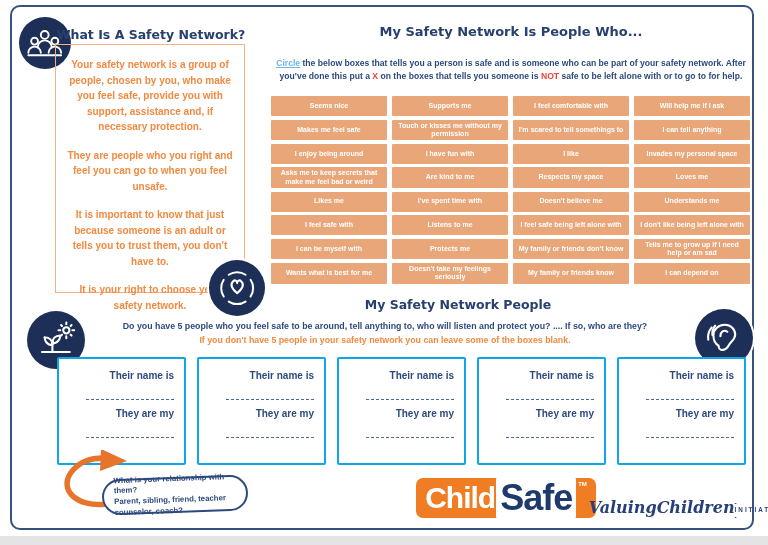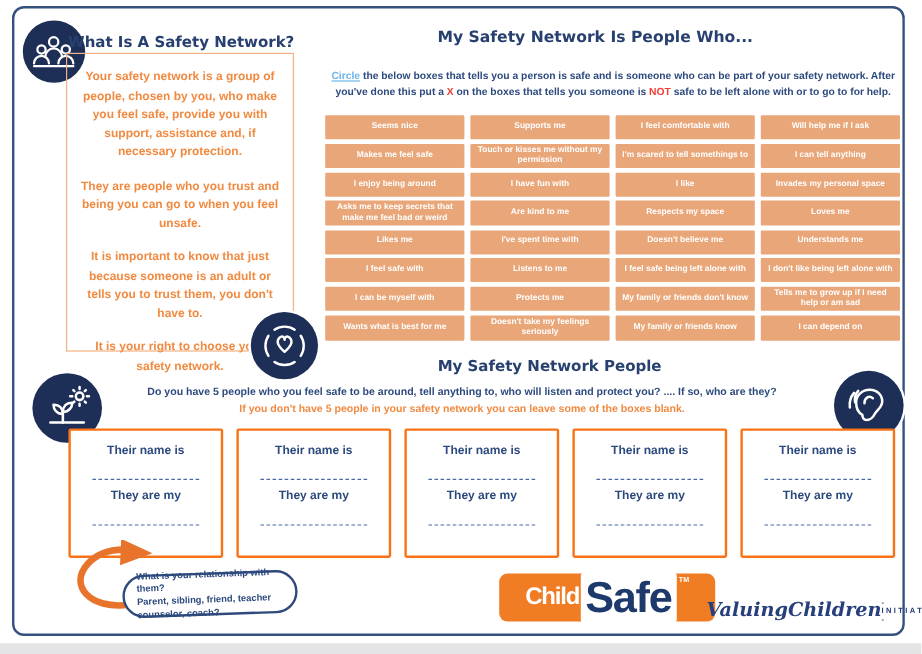--- a/index.html
+++ b/index.html
@@ -17,21 +17,21 @@
 
   
   .left-title{position:absolute;left:55px;top:27px;width:192px;text-align:center;
               color:#27406f;font-weight:700;font-size:12.5px;font-family:"DejaVu Sans",sans-serif;}
   .left-panel{position:absolute;left:55px;top:44px;width:190px;height:249px;
               border:1.5px solid #f5b183;padding:12px 8px 0 8px;box-sizing:border-box;}
   .left-panel p{margin:0 0 13px 0;color:#f18a41;font-size:10px;line-height:1.55;
                 text-align:center;font-weight:700;}
 
   
-  .net-title{position:absolute;left:257px;top:24px;width:478px;text-align:center;
+  .net-title{position:absolute;left:272px;top:24px;width:478px;text-align:center;
              color:#27406f;font-weight:700;font-size:13px;font-family:"DejaVu Sans",sans-serif;}
   .net-instructions{position:absolute;left:276px;top:57px;width:470px;text-align:center;
                     color:#2d4a7e;font-size:8.6px;line-height:1.55;font-weight:700;}
   .kw-circle{color:#6db6ea;text-decoration:underline;cursor:pointer;}
   .kw-red{color:#ef4136;}
 
   .net-grid{position:absolute;left:271px;top:96px;width:479px;display:grid;
             grid-template-columns:repeat(4,1fr);column-gap:5px;row-gap:3.5px;
             grid-auto-rows:minmax(20px,auto);}
   .cell{background:#e9a679;color:#fff;font-size:7px;line-height:1.2;font-weight:700;
@@ -40,39 +40,39 @@
 
   
   .people-title{position:absolute;left:308px;top:297px;width:300px;text-align:center;
                 color:#27406f;font-weight:700;font-size:12.5px;font-family:"DejaVu Sans",sans-serif;}
   .people-instructions{position:absolute;left:60px;top:320px;width:650px;text-align:center;
                        font-size:8.8px;line-height:1.55;font-weight:700;}
   .people-line1{color:#2d4a7e;}
   .people-line2{color:#f18a41;}
 
   .cards{position:absolute;left:57px;top:357px;width:689px;height:108px;display:flex;gap:11px;}
-  .card{flex:1;border:2px solid #f97316;border-radius:2px;background:#fff;display:flex;
-        flex-direction:column;align-items:center;box-sizing:border-box;padding:11px 10px 12px 10px;}
+  .card{flex:1;border:2px solid #0ea5e9;border-radius:2px;background:#fff;display:flex;
+        flex-direction:column;align-items:flex-end;box-sizing:border-box;padding:11px 10px 12px 10px;}
   .card-label{color:#2d4a7e;font-size:10px;font-weight:700;text-align:center;}
   .write-line{width:84%;border-bottom:1.5px dashed #4a69a5;height:18px;margin-bottom:8px;}
   .write-line.last{margin-bottom:0;}
 
   
   .arrow-svg{position:absolute;left:45px;top:450px;width:100px;height:62px;}
   .bubble{position:absolute;left:102px;top:477px;width:146px;height:36px;
           border:2px solid #2e4a7c;border-radius:20px;transform:rotate(-2deg);
           display:flex;flex-direction:column;justify-content:center;
           padding:2px 10px;box-sizing:border-box;background:#fff;}
   .bubble div{color:#2d4a7e;font-size:7.8px;line-height:1.35;font-weight:700;}
 
   
   .childsafe{position:absolute;left:416px;top:478px;width:180px;background:#f07d23;
              border-radius:7px;padding:3px 4px 4px 4px;box-sizing:border-box;}
   .cs-top{display:flex;align-items:center;justify-content:center;height:33px;}
-  .cs-child{color:#fff;font-weight:700;font-size:20px;letter-spacing:-1px;
+  .cs-child{color:#fff;font-weight:700;font-size:30px;letter-spacing:-1px;
             font-family:"Liberation Sans",sans-serif;}
   .cs-safe{color:#1e3a6d;font-weight:700;font-size:36px;letter-spacing:-1px;background:#fff;
            border-radius:3px;padding:0 4px;margin-left:1px;}
   .cs-tm{color:#fff;font-size:6px;align-self:flex-start;margin-left:2px;font-weight:700;}
   .cs-bar{background:#1e3a6d;border-radius:7px;color:#fff;font-size:7.3px;font-weight:700;
           text-align:center;padding:3px 0;margin-top:2px;}
 
   .vci{position:absolute;left:608px;top:477px;width:152px;height:62px;display:flex;
        align-items:center;justify-content:center;gap:7px;}
   .vci-text{display:flex;flex-direction:row;align-items:center;}
@@ -94,21 +94,21 @@
         <path d="M3 37 a8 8 0 0 1 16 0"></path>
       <circle cx="37" cy="22" r="4.4"></circle>
         <path d="M29 37 a8 8 0 0 1 16 0"></path>
       <path d="M3 40 H45"></path>
     </svg>
   </div>
 
   <div class="left-title">What Is A Safety Network?</div>
   <div class="left-panel">
     <p>Your safety network is a group of people, chosen by you, who make you feel safe, provide you with support, assistance and, if necessary protection.</p>
-    <p>They are people who you trust and being you can go to when you feel unsafe.</p>
+    <p>They are people who you right and feel you can go to when you feel unsafe.</p>
     <p>It is important to know that just because someone is an adult or tells you to trust them, you don't have to.</p>
     <p>It is your right to choose your safety network.</p>
   </div>
 
   <div class="badge" style="left:209px;top:260px;width:56px;height:56px;">
     <svg viewBox="0 0 48 48">
       <path d="M24 30 C18 25 15 20 19 16 C22 13 24 16 24 18 C24 16 26 13 29 16 C33 20 30 25 24 30 Z"></path>
       <path d="M14 8 C20 4 28 4 34 8"></path>
         <path d="M40 14 C44 20 44 28 40 34"></path>
       <path d="M34 40 C28 44 20 44 14 40"></path>

